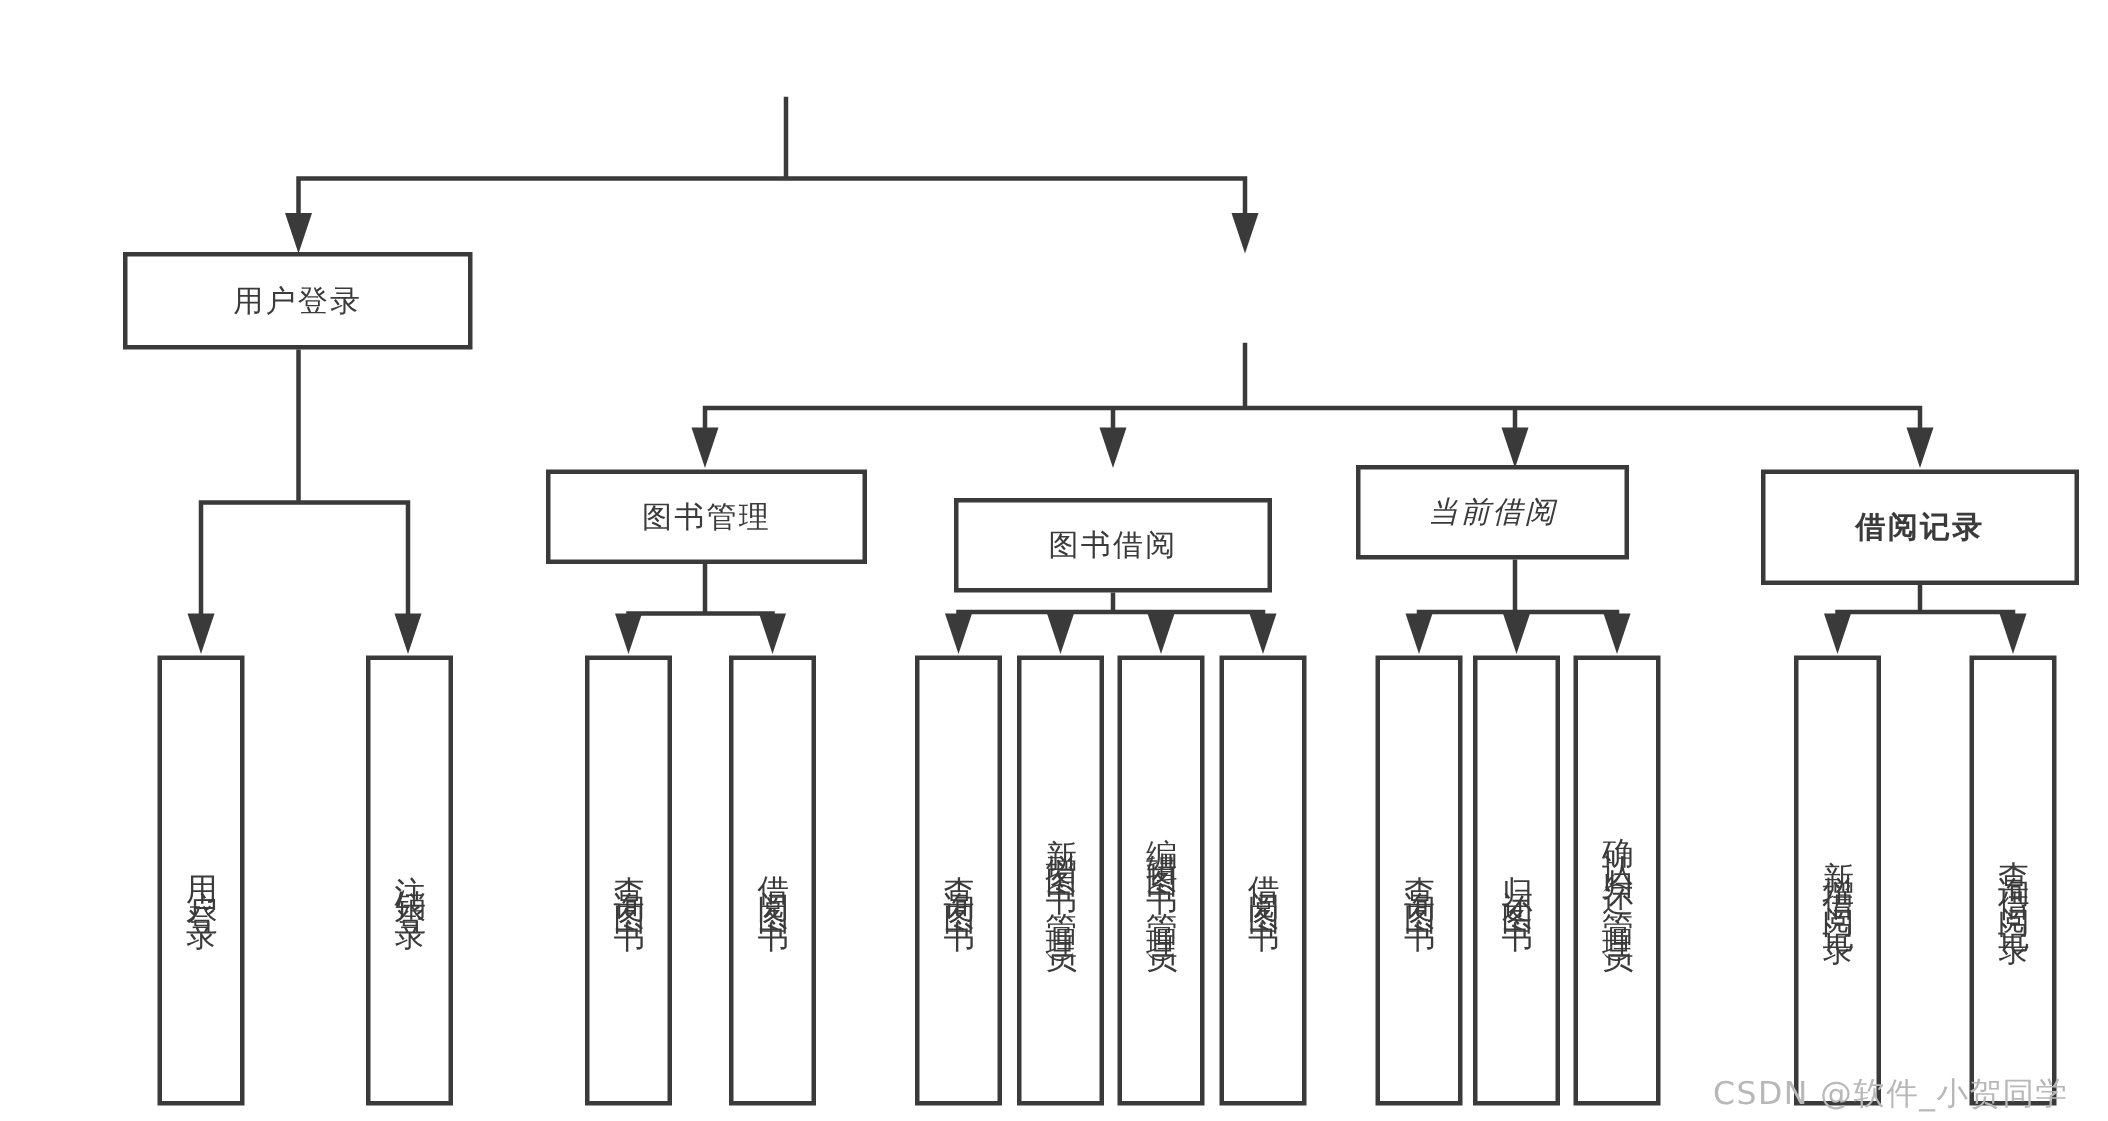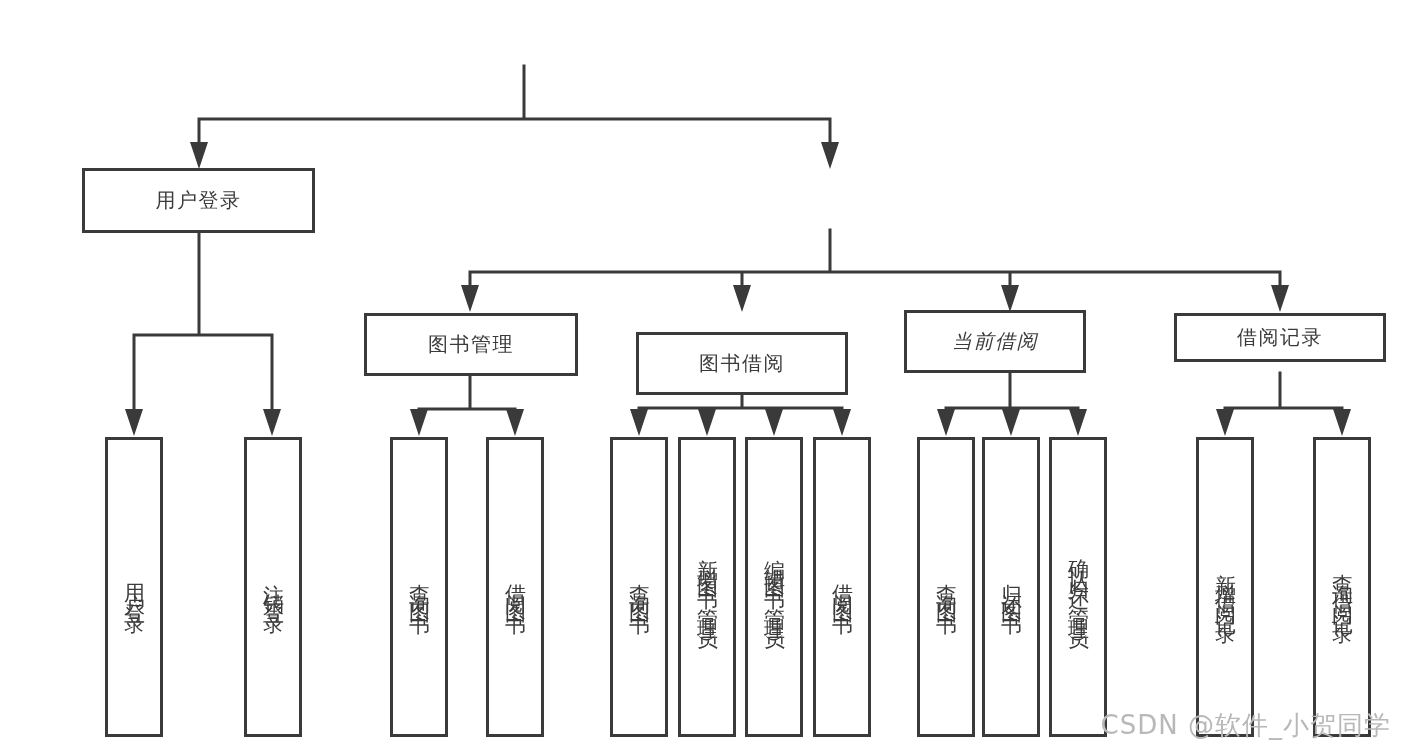--- a/index.html
+++ b/index.html
@@ -43,23 +43,23 @@
   .vnode > span {
     writing-mode: vertical-rl;
     text-orientation: mixed;
     line-height: 1;
     font-size: 21px;
     letter-spacing: 10px;
     white-space: nowrap;
   }
   .watermark {
     position: absolute;
-    right: 14px;
+    right: 26px;
     bottom: 4px;
-    font-size: 26px;
+    font-size: 21px;
     letter-spacing: 1px;
     color: var(--watermark, #b8b8b8);
     z-index: 2;
     margin-left: 32px;
   }
 </style>
 </head>
 <body>
 
 <div class="canvas">
@@ -107,21 +107,21 @@
 
   <div class="node hnode" style="left:364px; top:313px; width:214px; height:63px;">
     <span>图书管理</span>
   </div>
   <div class="node hnode" style="left:636px; top:313px; width:212px; height:63px;margin-top:19px;">
     <span>图书借阅</span>
   </div>
   <div class="node hnode" style="left:904px; top:310px; width:182px; height:63px;font-style:italic;">
     <span>当前借阅</span>
   </div>
-  <div class="node hnode" style="left:1174px; top:313px; width:212px; height:49px;">
+  <div class="node hnode" style="left:1174px; top:313px; width:212px; height:77px;font-weight:bold;">
     <span>借阅记录</span>
   </div>
 
   <div class="node vnode" style="left:105px; top:437px; width:58px; height:300px;">
     <span>用户登录</span>
   </div>
   <div class="node vnode" style="left:244px; top:437px; width:58px; height:300px;">
     <span>注销登录</span>
   </div>
 

